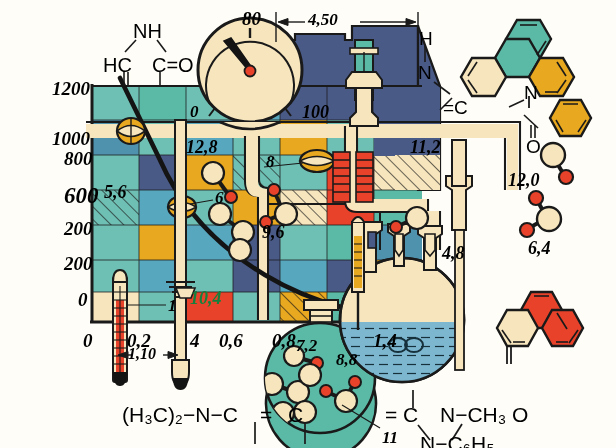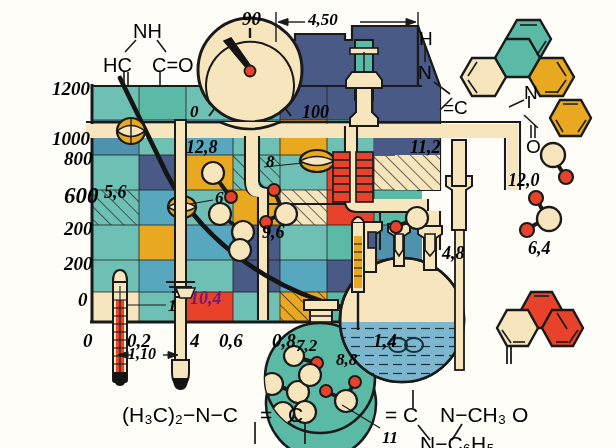--- a/index.html
+++ b/index.html
@@ -438,28 +438,28 @@
 <div class="abs num" style="left:272px;top:330px;font-size:19px;">0,8</div>
 <div class="abs num" style="left:330px;top:330px;font-size:19px;opacity:0;">1,2</div>
 <div class="abs num" style="left:373px;top:330px;font-size:19px;">1,4</div>
 
 <div class="abs num" style="left:190px;top:102px;font-size:17px;">0</div>
 <div class="abs num" style="left:302px;top:102px;font-size:18px;">100</div>
 <div class="abs num" style="left:186px;top:137px;font-size:18px;text-align:right;">12,8</div>
 <div class="abs num" style="left:410px;top:137px;font-size:18px;">11,2</div>
 <div class="abs num" style="left:104px;top:182px;font-size:18px;">5,6</div>
 <div class="abs num" style="left:262px;top:222px;font-size:18px;">9,6</div>
-<div class="abs num" style="left:190px;top:288px;font-size:18px;color:#701a75;">10,4</div>
+<div class="abs num" style="left:190px;top:288px;font-size:18px;color:#15803d;">10,4</div>
 <div class="abs num" style="left:442px;top:243px;font-size:18px;">4,8</div>
 <div class="abs num" style="left:296px;top:336px;font-size:17px;">7,2</div>
 <div class="abs num" style="left:336px;top:350px;font-size:17px;">8,8</div>
 <div class="abs num" style="left:508px;top:170px;font-size:18px;">12,0</div>
 <div class="abs num" style="left:528px;top:238px;font-size:18px;">6,4</div>
 
-<div class="abs num" style="left:242px;top:8px;font-size:19px;">90</div>
+<div class="abs num" style="left:242px;top:8px;font-size:19px;">80</div>
 <div class="abs num" style="left:308px;top:10px;font-size:17px;">4,50</div>
 <div class="abs num" style="left:128px;top:345px;font-size:16px;">1,10</div>
 
 <div class="abs num" style="left:168px;top:296px;font-size:17px;">1</div>
 <div class="abs num" style="left:215px;top:188px;font-size:17px;">6</div>
 <div class="abs num" style="left:266px;top:152px;font-size:17px;">8</div>
 <div class="abs num" style="left:382px;top:428px;font-size:17px;">11</div>
 
 <div class="abs" style="left:133px;top:20px;font-size:20px;font-family:'Liberation Sans',sans-serif;">NH</div>
 <div class="abs" style="left:103px;top:54px;font-size:20px;font-family:'Liberation Sans',sans-serif;">HC</div>

